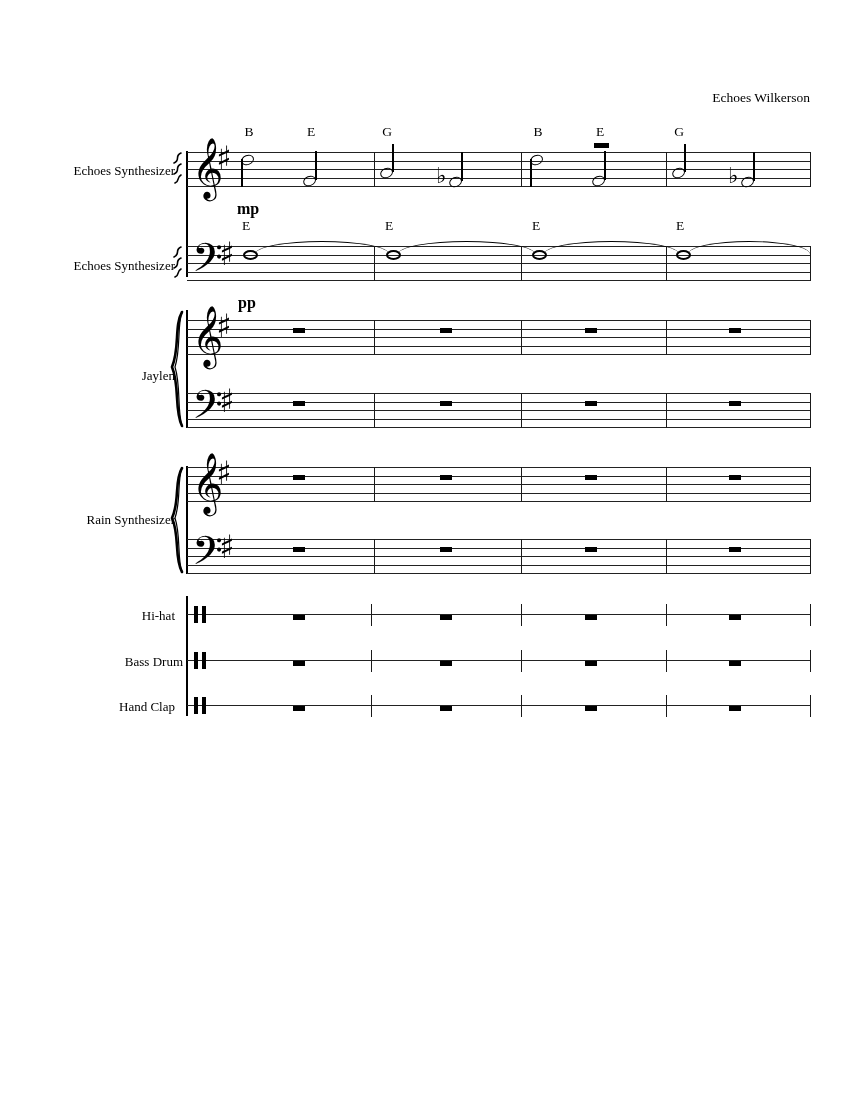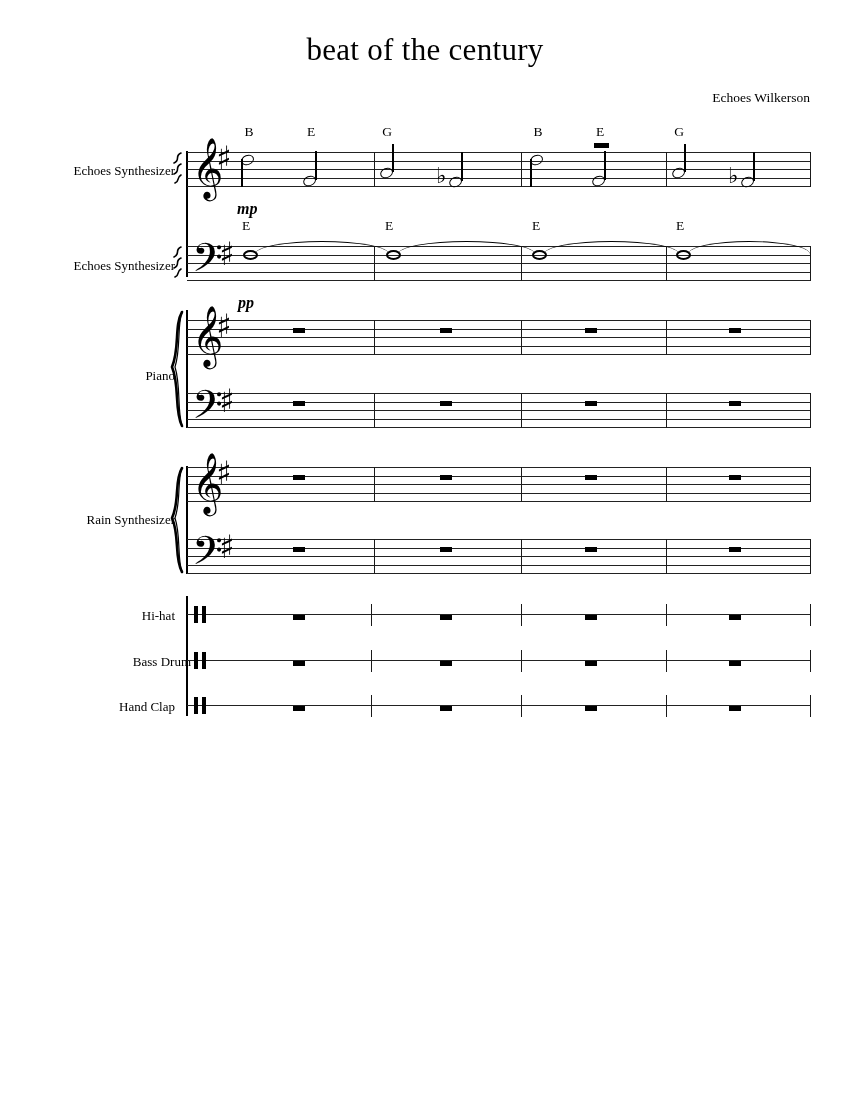--- a/index.html
+++ b/index.html
@@ -169,21 +169,20 @@
   .chord-sym {
     position: absolute;
     font-size: 13.5px;
     font-family: "Liberation Serif", "DejaVu Serif", serif;
     text-align: center;
     width: 24px;
   }
   .dynamic {
     position: absolute;
     font-size: 16px;
-    font-style: italic;
     font-weight: bold;
     font-family: "Liberation Serif", "DejaVu Serif", serif;
   }
 
   
   .brace-big {
     position: absolute;
     font-size: 0;
     width: 16px;
   }
@@ -192,21 +191,20 @@
     position: absolute;
     width: 14px;
   }
   .brace-small svg { display: block; }
 </style>
 </head>
 <body>
 
 <div id="sheet">
 
-  <div class="title">beat of the century</div>
   <div class="composer">Echoes Wilkerson</div>
 
   <div class="chord-sym" style="left:237px; top:124px;">B</div>
   <div class="chord-sym" style="left:299px; top:124px;">E</div>
   <div class="chord-sym" style="left:375px; top:124px;">G</div>
   <div class="chord-sym" style="left:526px; top:124px;">B</div>
   <div class="chord-sym" style="left:588px; top:124px;">E</div>
   <div class="chord-sym" style="left:667px; top:124px;">G</div>
 
   <div class="sysline" style="left:186px; top:151px; height:126px;"></div>
@@ -302,21 +300,21 @@
   <div class="tie" style="left:255px; top:241px; width:134px;"></div>
   <div class="tie" style="left:398px; top:241px; width:137px;"></div>
   <div class="tie" style="left:544px; top:241px; width:135px;"></div>
   <div class="tie" style="left:688px; top:241px; width:122px;"></div>
 
   <div class="barline" style="left:374px; top:246px; height:35px;"></div>
   <div class="barline" style="left:521px; top:246px; height:35px;"></div>
   <div class="barline" style="left:666px; top:246px; height:35px;"></div>
   <div class="barline" style="left:810px; top:246px; height:35px;"></div>
 
-  <div class="inst-label" style="left:0px; top:368px; width:175px;">Piano</div>
+  <div class="inst-label" style="left:0px; top:368px; width:175px;">Jaylen</div>
 
   <div class="brace-big" style="left:168px; top:310px;">
     <svg width="18" height="118" viewBox="0 0 18 118">
       <path d="M14 2 C6 16, 12 38, 4 57 C12 76, 6 100, 14 116" stroke="#000" stroke-width="2.6" fill="none" stroke-linecap="round"></path>
       <path d="M14 2 C9 16, 13 38, 7 57 C13 76, 9 100, 14 116" stroke="#000" stroke-width="1.2" fill="none" stroke-linecap="round"></path>
     </svg>
   </div>
 
   <div class="dynamic" style="left:238px; top:294px;">pp</div>
 
@@ -417,21 +415,21 @@
   </div>
   <div class="whole-rest" style="left:293px; top:615px;"></div>
   <div class="whole-rest" style="left:440px; top:615px;"></div>
   <div class="whole-rest" style="left:585px; top:615px;"></div>
   <div class="whole-rest" style="left:729px; top:615px;"></div>
   <div class="barline" style="left:371px; top:604px; height:22px;"></div>
   <div class="barline" style="left:521px; top:604px; height:22px;"></div>
   <div class="barline" style="left:666px; top:604px; height:22px;"></div>
   <div class="barline" style="left:810px; top:604px; height:22px;"></div>
 
-  <div class="inst-label" style="left:16px; top:654px; width:175px;">Bass Drum</div>
+  <div class="inst-label" style="left:8px; top:654px; width:175px;">Bass Drum</div>
   <div class="staff" style="left:187px; top:660px; width:624px; height:1px;">
     <div class="sline" style="top:0px;"></div>
   </div>
   <div class="perc-clef" style="left:194px; top:652px;">
     <i class="a"></i>
       <i class="b"></i>
   </div>
   <div class="whole-rest" style="left:293px; top:661px;"></div>
   <div class="whole-rest" style="left:440px; top:661px;"></div>
   <div class="whole-rest" style="left:585px; top:661px;"></div>

